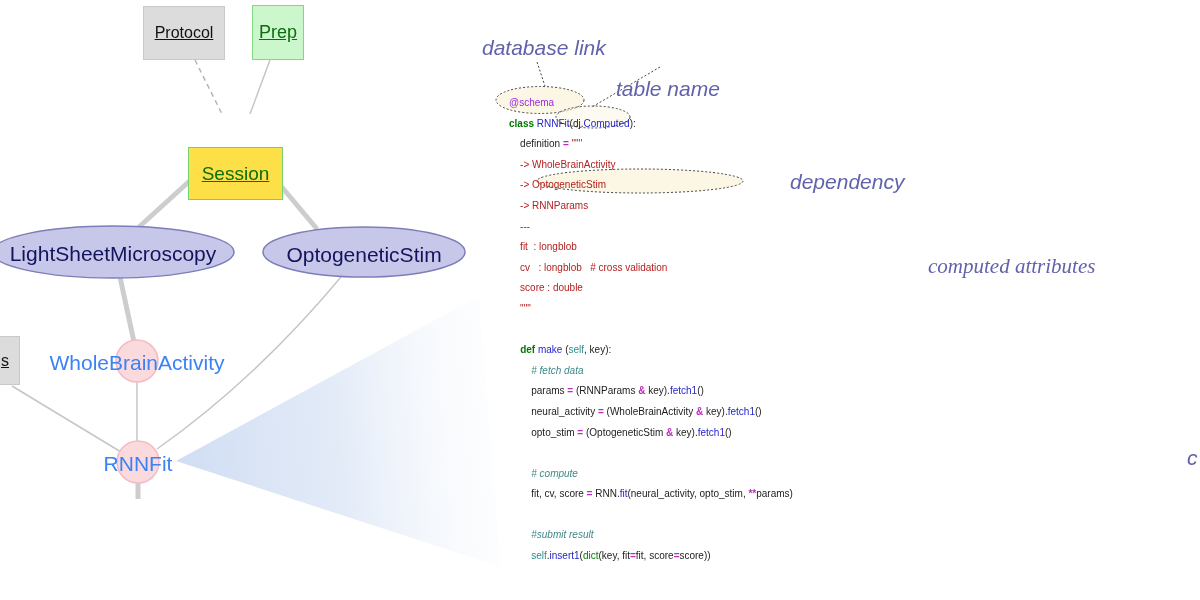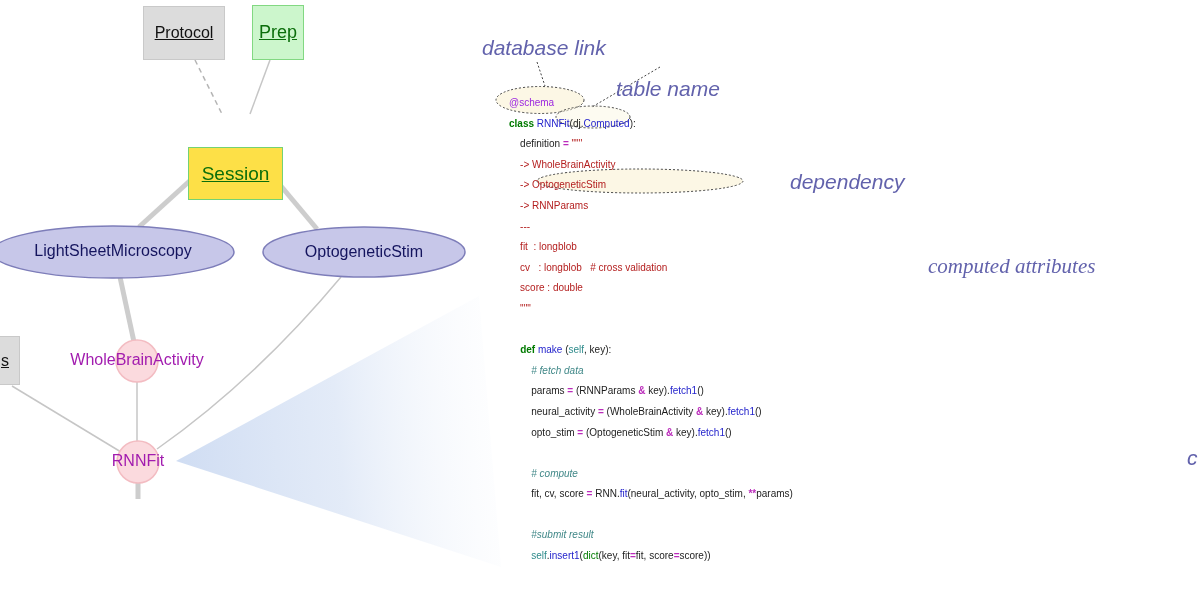--- a/index.html
+++ b/index.html
@@ -13,24 +13,24 @@
     position:absolute;box-sizing:border-box;display:flex;align-items:center;justify-content:center;
   }
   .dbox span{text-decoration:underline;white-space:nowrap;}
   .box-gray{background:#dcdcdc;border:1px solid #c9c9c9;}
   .box-green-light{background:#ccf6cc;border:1.5px solid #82d882;}
   .box-green{background:#fde047;border:1.5px solid #74d274;margin-top:32px;}
   .green-text{color:#0b6e0b;}
   .black-text{color:#111111;}
   
   .nlabel{
-    position:absolute;text-align:center;white-space:nowrap;font-size:16px;
+    position:absolute;text-align:center;white-space:nowrap;font-size:21px;
   }
   .navy{color:#14145e;}
-  .dred{color:#a21caf;text-align:center;}
+  .dred{color:#3b82f6;text-align:center;}
   
   .code{
     position:absolute;left:505px;top:89px;margin:4px;
     font-family:Liberation Sans, sans-serif;font-size:10px;line-height:20.6px;
     white-space:pre;color:#1c1c1c;background:transparent;
   }
   .tok-pl{color:#1c1c1c;}
   .tok-kw{color:#007a00;font-weight:bold;}
   .tok-bi{color:#007a00;}
   .tok-fn{color:#2424cc;}

